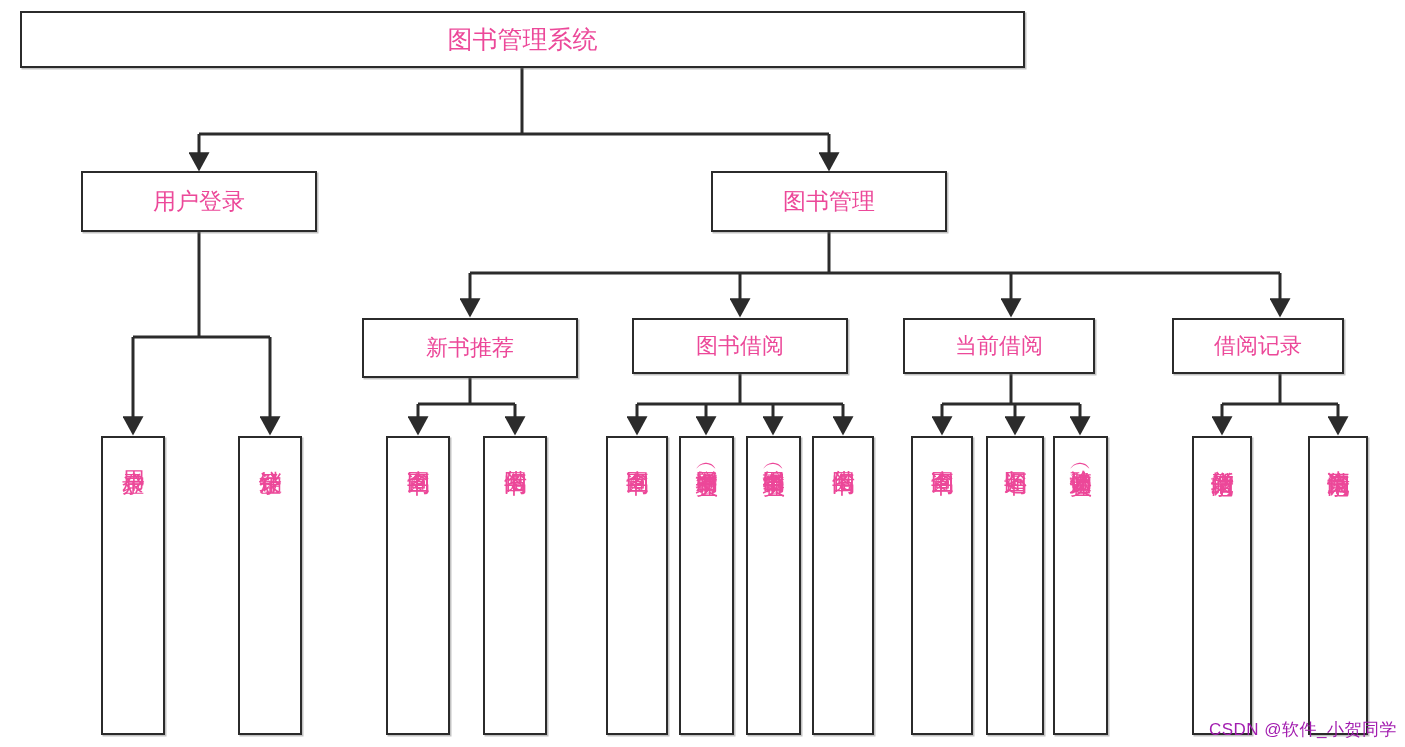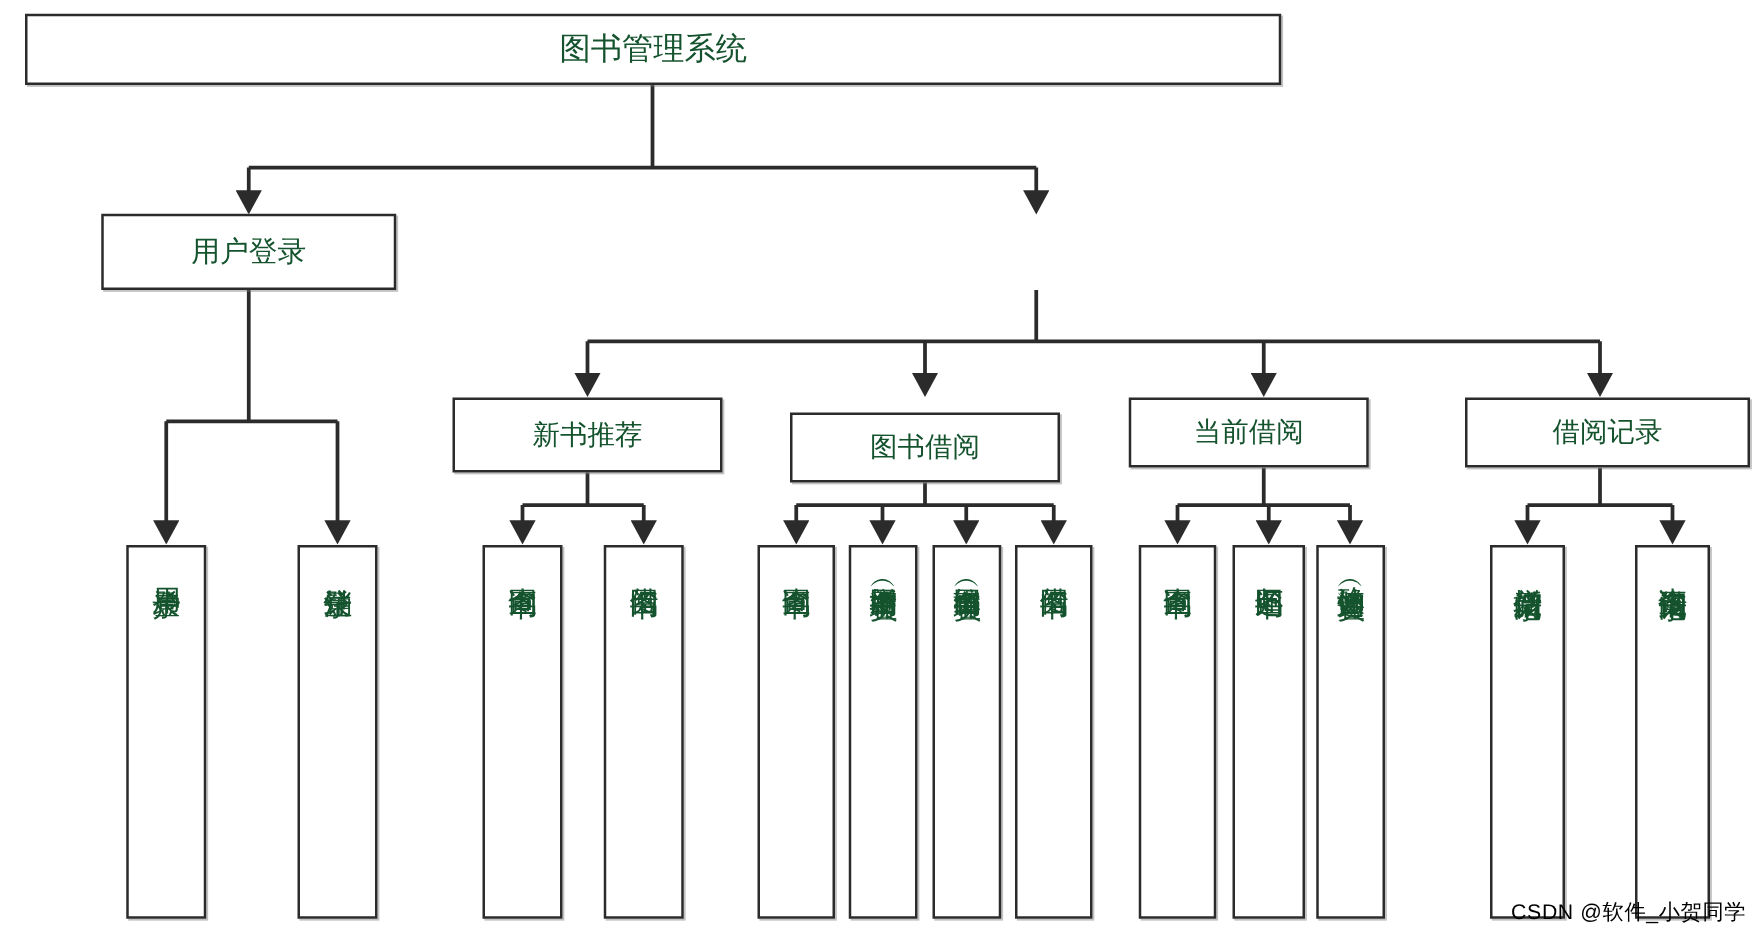--- a/index.html
+++ b/index.html
@@ -26,21 +26,21 @@
     pointer-events: none;
   }
   .node {
     position: absolute;
     box-sizing: border-box;
     border: 2.5px solid #2b2b2b;
     background: #ffffff;
     display: flex;
     align-items: center;
     justify-content: center;
-    color: #14532d;
+    color: #ec4899;
     box-shadow: 1.5px 1.5px 0 rgba(120,120,120,0.45);
   }
   .node .label {
     display: block;
     text-align: center;
     line-height: 1.18;
     white-space: nowrap;
   }
   
   .node.root {
@@ -64,21 +64,21 @@
     white-space: nowrap;
   }
   .node.leaf.tall .label {
     font-size: 22px;
   }
   #watermark {
     position: absolute;
     right: 8px;
     bottom: 6px;
     font-size: 17px;
-    color: #000000;
+    color: #a21caf;
     letter-spacing: 0.5px;
     white-space: nowrap;
     user-select: none;
   }
 </style>
 </head>
 <body>
 
 <div id="canvas">
 
@@ -132,31 +132,34 @@
     </g>
   </svg>
 
   <div class="node root" style="left:20px; top:11px; width:1005px; height:57px;">
     <span class="label">图书管理系统</span>
   </div>
 
   <div class="node h1box" style="left:81px; top:171px; width:236px; height:61px;">
     <span class="label">用户登录</span>
   </div>
+  <div class="node h1box" style="left:711px; top:171px; width:236px; height:61px;">
+    <span class="label">图书管理</span>
+  </div>
 
   <div class="node h2box" style="left:362px; top:318px; width:216px; height:60px;">
     <span class="label">新书推荐</span>
   </div>
-  <div class="node h2box" style="left:632px; top:330px; width:216px; height:56px;">
+  <div class="node h2box" style="left:632px; top:318px; width:216px; height:56px;">
     <span class="label">图书借阅</span>
   </div>
   <div class="node h2box" style="left:903px; top:318px; width:192px; height:56px;">
     <span class="label">当前借阅</span>
   </div>
-  <div class="node h2box" style="left:1172px; top:318px; width:228px; height:56px;">
+  <div class="node h2box" style="left:1172px; top:318px; width:172px; height:56px;">
     <span class="label">借阅记录</span>
   </div>
 
   <div class="node leaf" style="left:101px; top:436px; width:64px; height:299px;">
     <span class="label">用户登录</span>
   </div>
   <div class="node leaf" style="left:238px; top:436px; width:64px; height:299px;">
     <span class="label">注销登录</span>
   </div>
 

